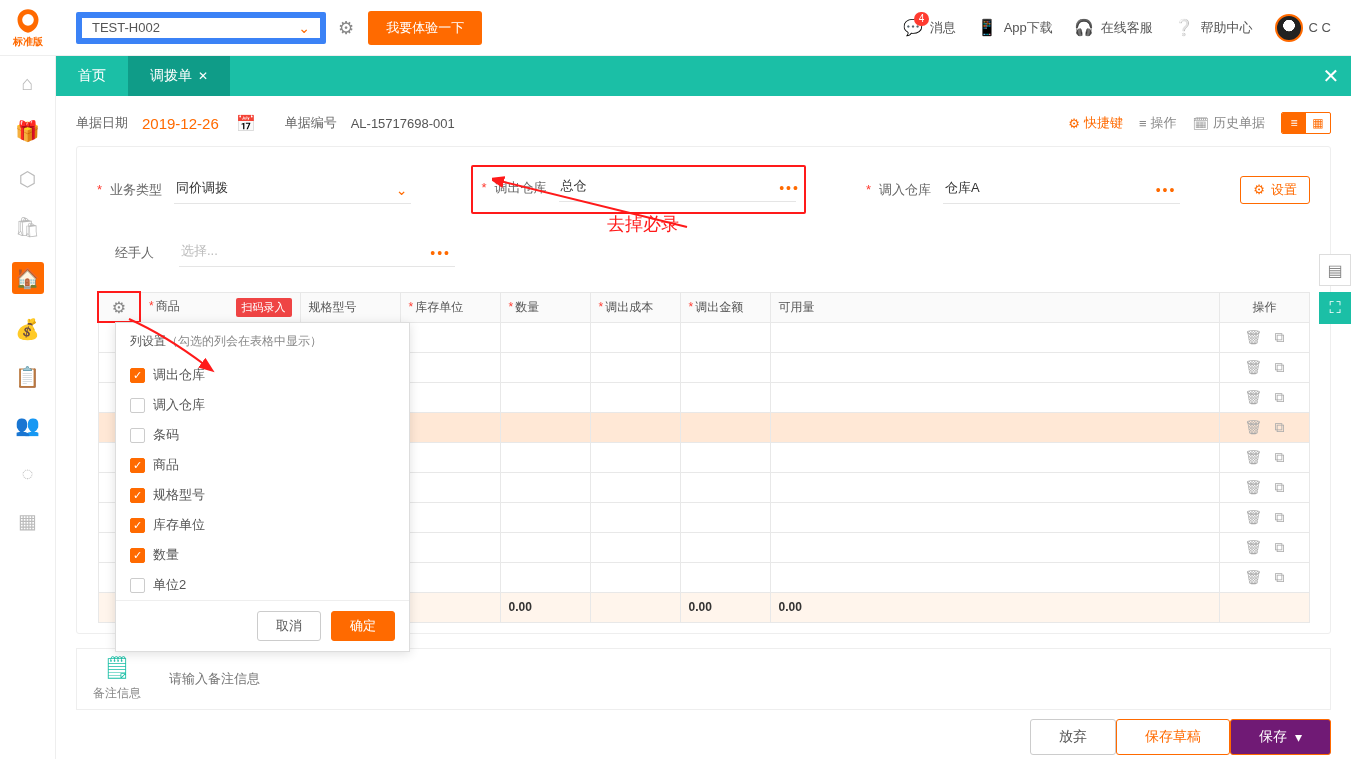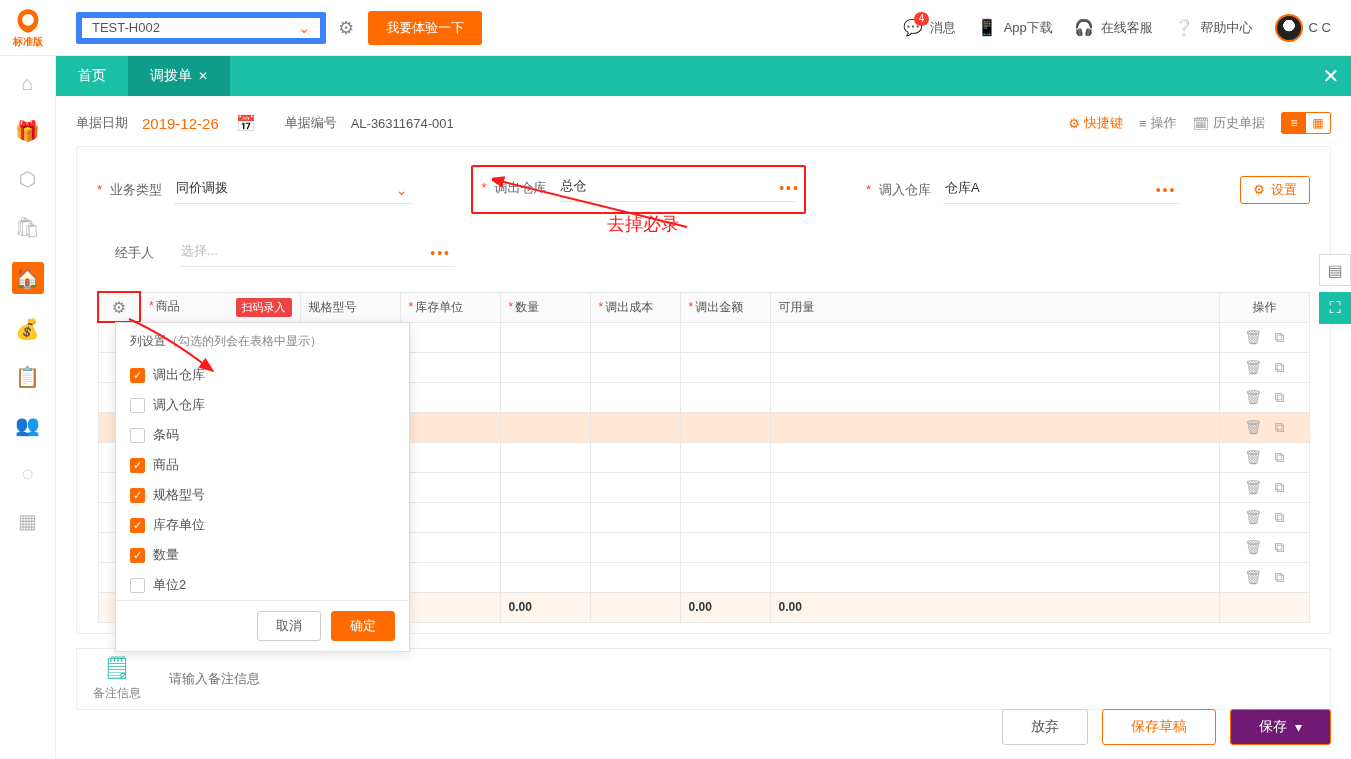--- a/index.html
+++ b/index.html
@@ -89,21 +89,21 @@
 .col-list::-webkit-scrollbar-thumb { background: #ccc; }
 .col-list::-webkit-scrollbar-track { background: #f0f0f0; }
 
 
 .remarks { margin: 14px 20px 0 20px; border: 1px solid #eee; display: flex; align-items: center; height: 62px; }
 .remarks .rlabel { width: 80px; display: flex; flex-direction: column; align-items: center; gap: 4px; color: #888; font-size: 12px; }
 .remarks .rlabel .ricon { color: #1bbfa6; font-size: 22px; }
 .remarks input { flex: 1; border: none; outline: none; font-size: 13px; color: #888; padding: 0 12px; }
 
 
-.footer { position: absolute; right: 20px; bottom: 14px; display: flex; gap: 14px; }
+.footer { position: absolute; right: 20px; bottom: 4px; display: flex; gap: 0; }
 .fbtn { padding: 8px 28px; border-radius: 3px; font-size: 14px; cursor: pointer; border: 1px solid #ccc; background: #fff; color: #555; }
 .fbtn.outline-orange { border-color: #ff6a00; color: #ff6a00; }
 .fbtn.solid-orange { background: #701a75; border-color: #ff6a00; color: #fff; display: flex; align-items: center; gap: 8px; }
 
 
 .float-right { position: absolute; right: 0; top: 254px; display: flex; flex-direction: column; gap: 6px; }
 .float-btn { width: 32px; height: 32px; display: flex; align-items: center; justify-content: center; font-size: 16px; cursor: pointer; }
 .float-btn.r1 { background: #fff; border: 1px solid #ddd; color: #888; }
 .float-btn.r2 { background: #1bbfa6; color: #fff; }
 
@@ -173,21 +173,21 @@
     </div>
   <div class="tab-close-bar">✕</div>
 </div>
 
 <div class="content">
   <div class="doc-header">
     <span class="label">单据日期</span>
     <span class="date-val">2019-12-26</span>
     <span class="cal-icon">📅</span>
     <span class="label" style="margin-left:14px">单据编号</span>
-    <span style="color:#555">AL-36311674-001</span>
+    <span style="color:#555">AL-15717698-001</span>
     <div class="doc-tools">
       <div class="tool orange">
           <span>⚙</span>
           <span>快捷键</span>
         </div>
       <div class="tool">
           <span>≡</span>
           <span>操作</span>
         </div>
       <div class="tool">

